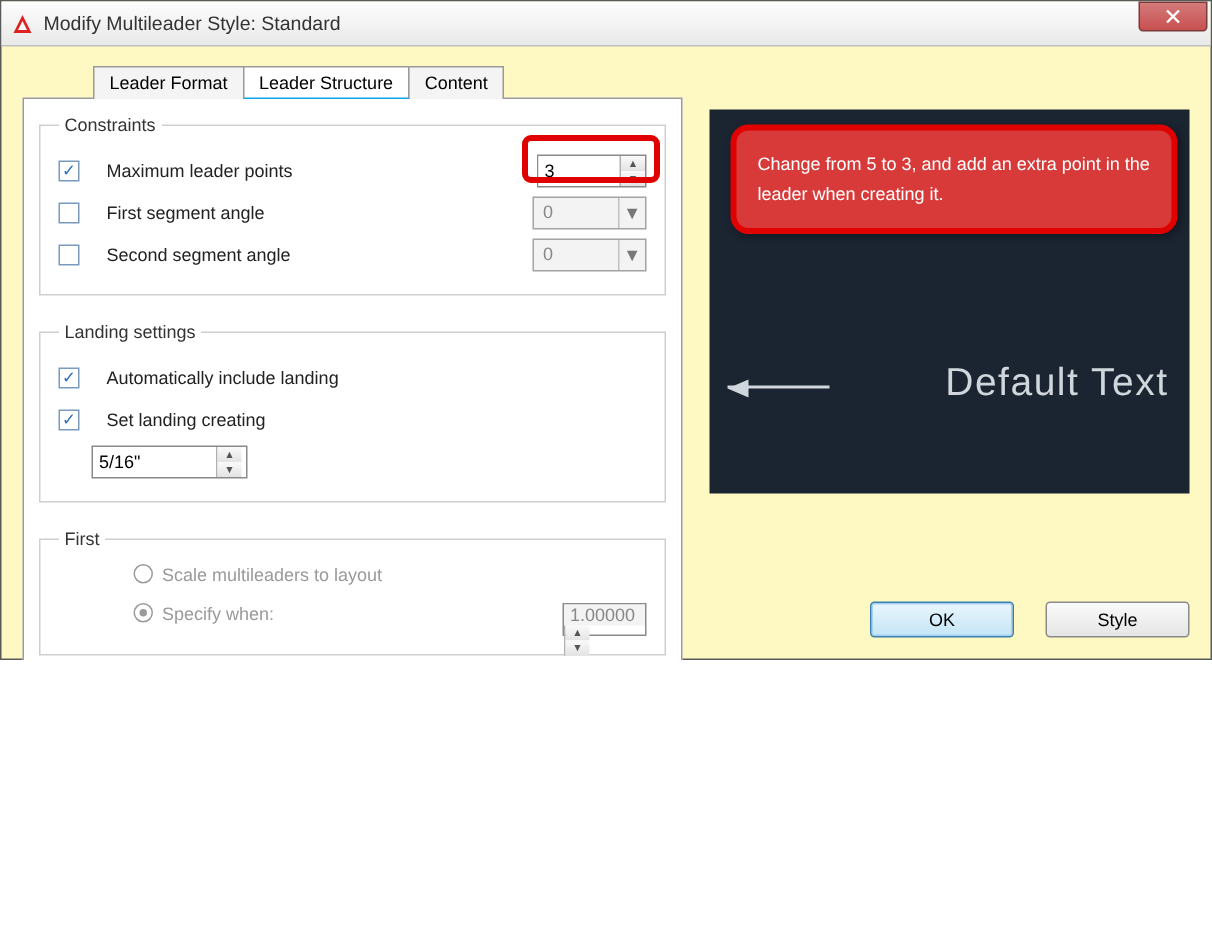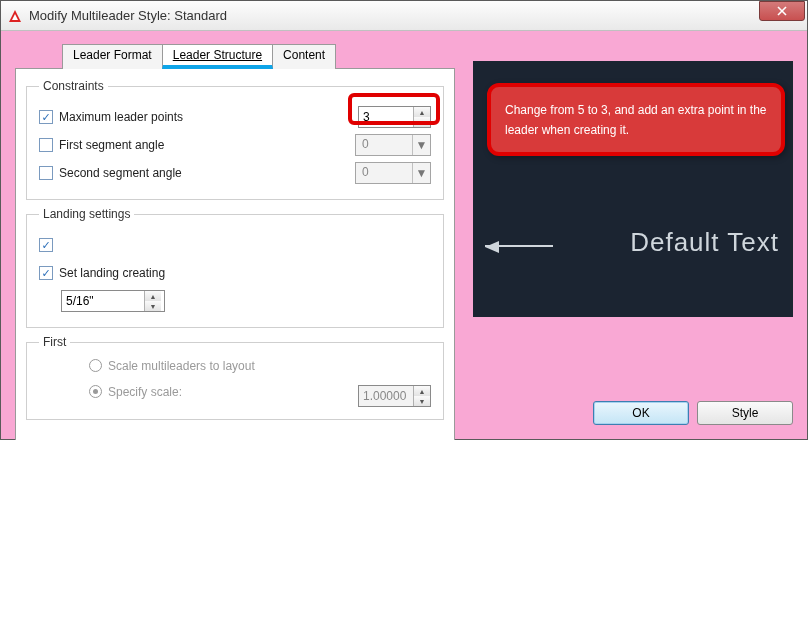--- a/index.html
+++ b/index.html
@@ -1,50 +1,50 @@
 <!DOCTYPE html>
 <html><head>
 <meta charset="utf-8">
 <style>
   * { box-sizing: border-box; margin: 0; padding: 0; font-family: "Segoe UI", Tahoma, sans-serif; font-size: 12px; }
   body { background: #fff; }
-  .window { width: 808px; height: 440px; border: 1px solid #5a5a5a; background: #f9a8d4; position: relative; box-shadow: 2px 2px 6px rgba(0,0,0,0.3); }
+  .window { width: 808px; height: 440px; border: 1px solid #5a5a5a; background: #fef9c3; position: relative; box-shadow: 2px 2px 6px rgba(0,0,0,0.3); }
   .titlebar { height: 30px; background: linear-gradient(#fdfdfd,#e9e9e9); border-bottom: 1px solid #c0c0c0; display: flex; align-items: center; padding: 0 0 0 6px; }
   .app-icon { width:16px; height:16px; margin-right:6px; }
   .title-text { color:#333; font-size:13px; }
   .close-btn { margin-left:auto; width:46px; height:20px; background: linear-gradient(#d47a7a,#c85050); border:1px solid #7a3b3b; border-radius:0 0 3px 3px; margin-top:-10px; margin-right:2px; display:flex; align-items:center; justify-content:center; color:#fff; font-size:13px; }
   .content-area { position:absolute; top:30px; left:0; right:0; bottom:0; padding:12px 14px 14px 14px; }
   .tabs { display:flex; margin-left:6px; position:relative; top:1px; z-index:2;padding-left:41px; }
   .tab { border:1px solid #9a9a9a; border-bottom:none; padding:3px 10px; background:#f4f4f4; margin-right:-1px; cursor:pointer; }
-  .tab.active { background:#fff; border-bottom:4px solid #0ea5e9; position:relative; z-index:3;text-decoration:underline; }
+  .tab.active { background:#fff; border-bottom:1px solid #0ea5e9; position:relative; z-index:3; }
   .panel { border:1px solid #9a9a9a; background:#fff; width:440px; height:495px; padding:10px 10px; position:relative; }
-  fieldset { border:1px solid #cfcfcf; padding:10px 12px 12px 12px; margin-bottom:7px; }
+  fieldset { border:1px solid #cfcfcf; padding:10px 12px 12px 12px; margin-bottom:17px; }
   legend { padding:0 4px; color:#333; }
-  .row { display:flex; align-items:center; height:28px; }
+  .row { display:flex; align-items:center; height:28px;gap:12px; }
   .chk { width:14px; height:14px; border:1px solid #7a9abf; background:#fff; margin-right:6px; display:flex; align-items:center; justify-content:center; }
   .chk.checked::after { content:"✓"; color:#2a6db8; font-size:11px; line-height:11px; }
   .label { color:#222; }
   .spinner { display:flex; border:1px solid #8a8a8a; height:22px; background:#fff; }
   .spinner input { border:none; width:54px; padding:0 4px; font-size:12px; outline:none; }
   .spinner.disabled input { background:#f3f3f3; color:#888; }
   .spin-btns { display:flex; flex-direction:column; border-left:1px solid #b0b0b0; }
   .spin-up,.spin-down { width:16px; height:10px; background:linear-gradient(#fafafa,#e3e3e3); display:flex; align-items:center; justify-content:center; font-size:7px; color:#555; }
   .dropdown { display:flex; border:1px solid #a5a5a5; height:22px; width:76px; background:#f3f3f3; }
   .dropdown span { flex:1; padding:2px 6px; color:#888; }
   .dropdown .arrow { width:18px; border-left:1px solid #c0c0c0; display:flex; align-items:center; justify-content:center; color:#777; }
   .highlight-box { position:absolute; border:4px solid #e00000; border-radius:6px; }
   .radio-row { display:flex; align-items:flex-start; height:22px; margin-left:50px; }
   .radio { width:13px; height:13px; border:1px solid #9a9a9a; border-radius:50%; margin-right:6px; display:flex; align-items:center; justify-content:center; }
   .radio.selected::after { content:""; width:5px; height:5px; border-radius:50%; background:#9a9a9a; }
   .radio-label.disabled { color:#9a9a9a; }
-  .preview { position:absolute; top:30px; right:14px; width:320px; height:256px; background:#1b2431; }
+  .preview { position:absolute; top:42px; right:14px; width:320px; height:256px; background:#1b2431; }
   .preview-line { position:absolute; left:12px; top:184px; width:68px; height:2px; background:#d0d6dc; }
   .preview-text { position:absolute; right:14px; top:166px; color:#cfd6dc; font-family:"Segoe UI Light","Arial Narrow",sans-serif; font-size:26px; font-weight:300; letter-spacing:1px; }
   .callout { position:absolute; top:52px; right:22px; width:298px; background:#d83a3a; border:4px solid #e00000; border-radius:12px; padding:12px 14px; color:#fff; font-size:15px; line-height:1.35; box-shadow:2px 2px 6px rgba(0,0,0,0.3); }
-  .bottom-buttons { position:absolute; right:14px; bottom:14px; display:flex; gap:8px;text-align:center; }
+  .bottom-buttons { position:absolute; right:14px; bottom:14px; display:flex; gap:21px;text-align:center; }
   .btn { width:96px; height:24px; border:1px solid #8a8a8a; background:linear-gradient(#fafafa,#e5e5e5); border-radius:3px; display:flex; align-items:center; justify-content:center; cursor:pointer; }
   .btn.primary { border:1px solid #3c7fb1; box-shadow:0 0 0 1px #a7d1f0 inset; background:linear-gradient(#eaf6fd,#c4e5f6); }
 </style>
 </head>
 <body>
 
 <div class="window">
   <div class="titlebar">
     <svg class="app-icon" viewBox="0 0 16 16">
         <polygon points="2,14 8,2 14,14" fill="#d22"></polygon>
@@ -97,20 +97,21 @@
             <span>0</span>
             <div class="arrow">▼</div>
           </div>
         </div>
       </fieldset>
 
       <fieldset>
         <legend>Landing settings</legend>
         <div class="row">
           <div class="chk checked"></div>
+          <span class="label">Automatically include landing</span>
         </div>
         <div class="row">
           <div class="chk checked"></div>
           <span class="label">Set landing creating</span>
         </div>
         <div class="row" style="margin-left:22px;">
           <div class="spinner" style="width:104px;">
             <input style="width: 82px;" value="5/16&quot;">
             <div class="spin-btns">
                 <div class="spin-up">▲</div>
@@ -121,22 +122,22 @@
       </fieldset>
 
       <fieldset>
         <legend>First</legend>
         <div class="radio-row">
           <div class="radio"></div>
           <span class="radio-label disabled">Scale multileaders to layout</span>
         </div>
         <div class="radio-row" style="margin-top:4px;">
           <div class="radio selected"></div>
-          <span class="radio-label disabled">Specify scale:</span>
-          <div class="spinner disabled" style="margin-left:auto;">
+          <span class="radio-label disabled">Specify when:</span>
+          <div class="spinner disabled" style="margin-left:auto;flex-direction:column;">
             <input disabled="" value="1.00000" style="">
             <div class="spin-btns">
                 <div class="spin-up">▲</div>
                 <div class="spin-down">▼</div>
               </div>
           </div>
         </div>
       </fieldset>
 
       <div class="highlight-box" style="top:24px; left:332px; width:92px; height:32px;"></div>

